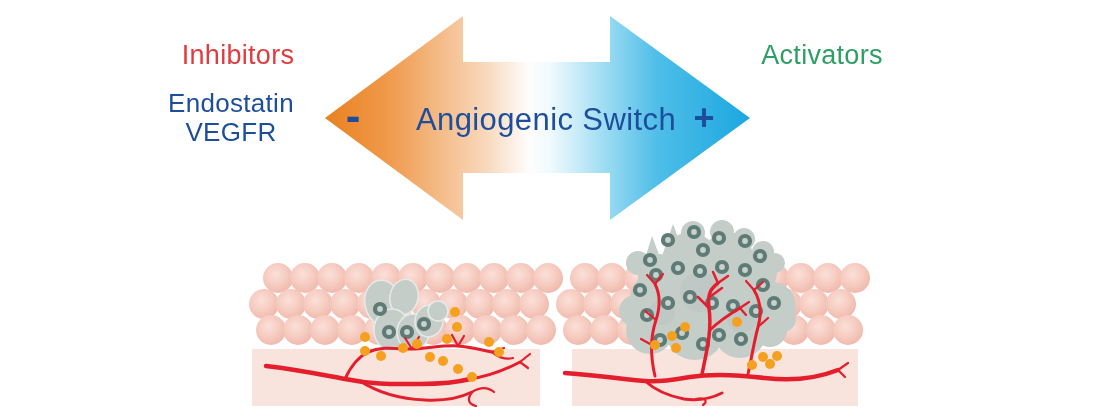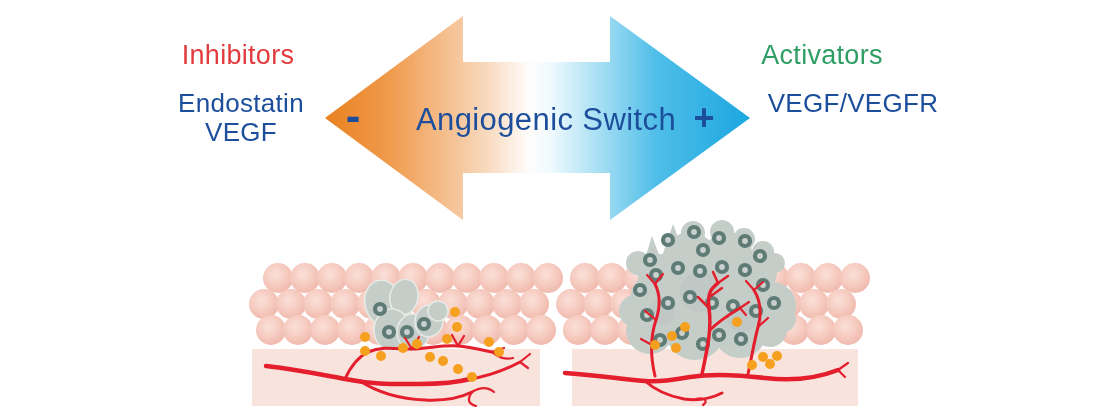--- a/index.html
+++ b/index.html
@@ -255,26 +255,25 @@
           <circle cx="737" cy="322" r="5" class="dot"></circle>
           <circle cx="752" cy="365" r="5" class="dot"></circle>
           <circle cx="763" cy="357" r="5" class="dot"></circle>
           <circle cx="770" cy="364" r="5" class="dot"></circle>
           <circle cx="777" cy="356" r="5" class="dot"></circle>
         </g>
     </g>
   </svg>
 
   <div class="label heading red" style="left:238px; top:40px;">Inhibitors</div>
-  <div class="label items" style="left:241px; top:89px;text-align:center;">
+  <div class="label items" style="left:231px; top:89px;text-align:center;">
     <div>Endostatin</div>
-    <div>VEGF</div>
+    <div>VEGFR</div>
   </div>
 
   <div class="label heading green" style="left:822px; top:40px;">Activators</div>
   <div class="label items" style="left:853px; top:89px;">
-    <div>VEGF/VEGFR</div>
   </div>
 
   <div class="label switch-label" style="left:546px; top:102px;text-align:center;">Angiogenic Switch</div>
   <div class="label sign minus" style="left:353px; top:95px;">-</div>
   <div class="label sign plus" style="left:704px; top:98px;">+</div>
 </div>
 
 </body></html>

